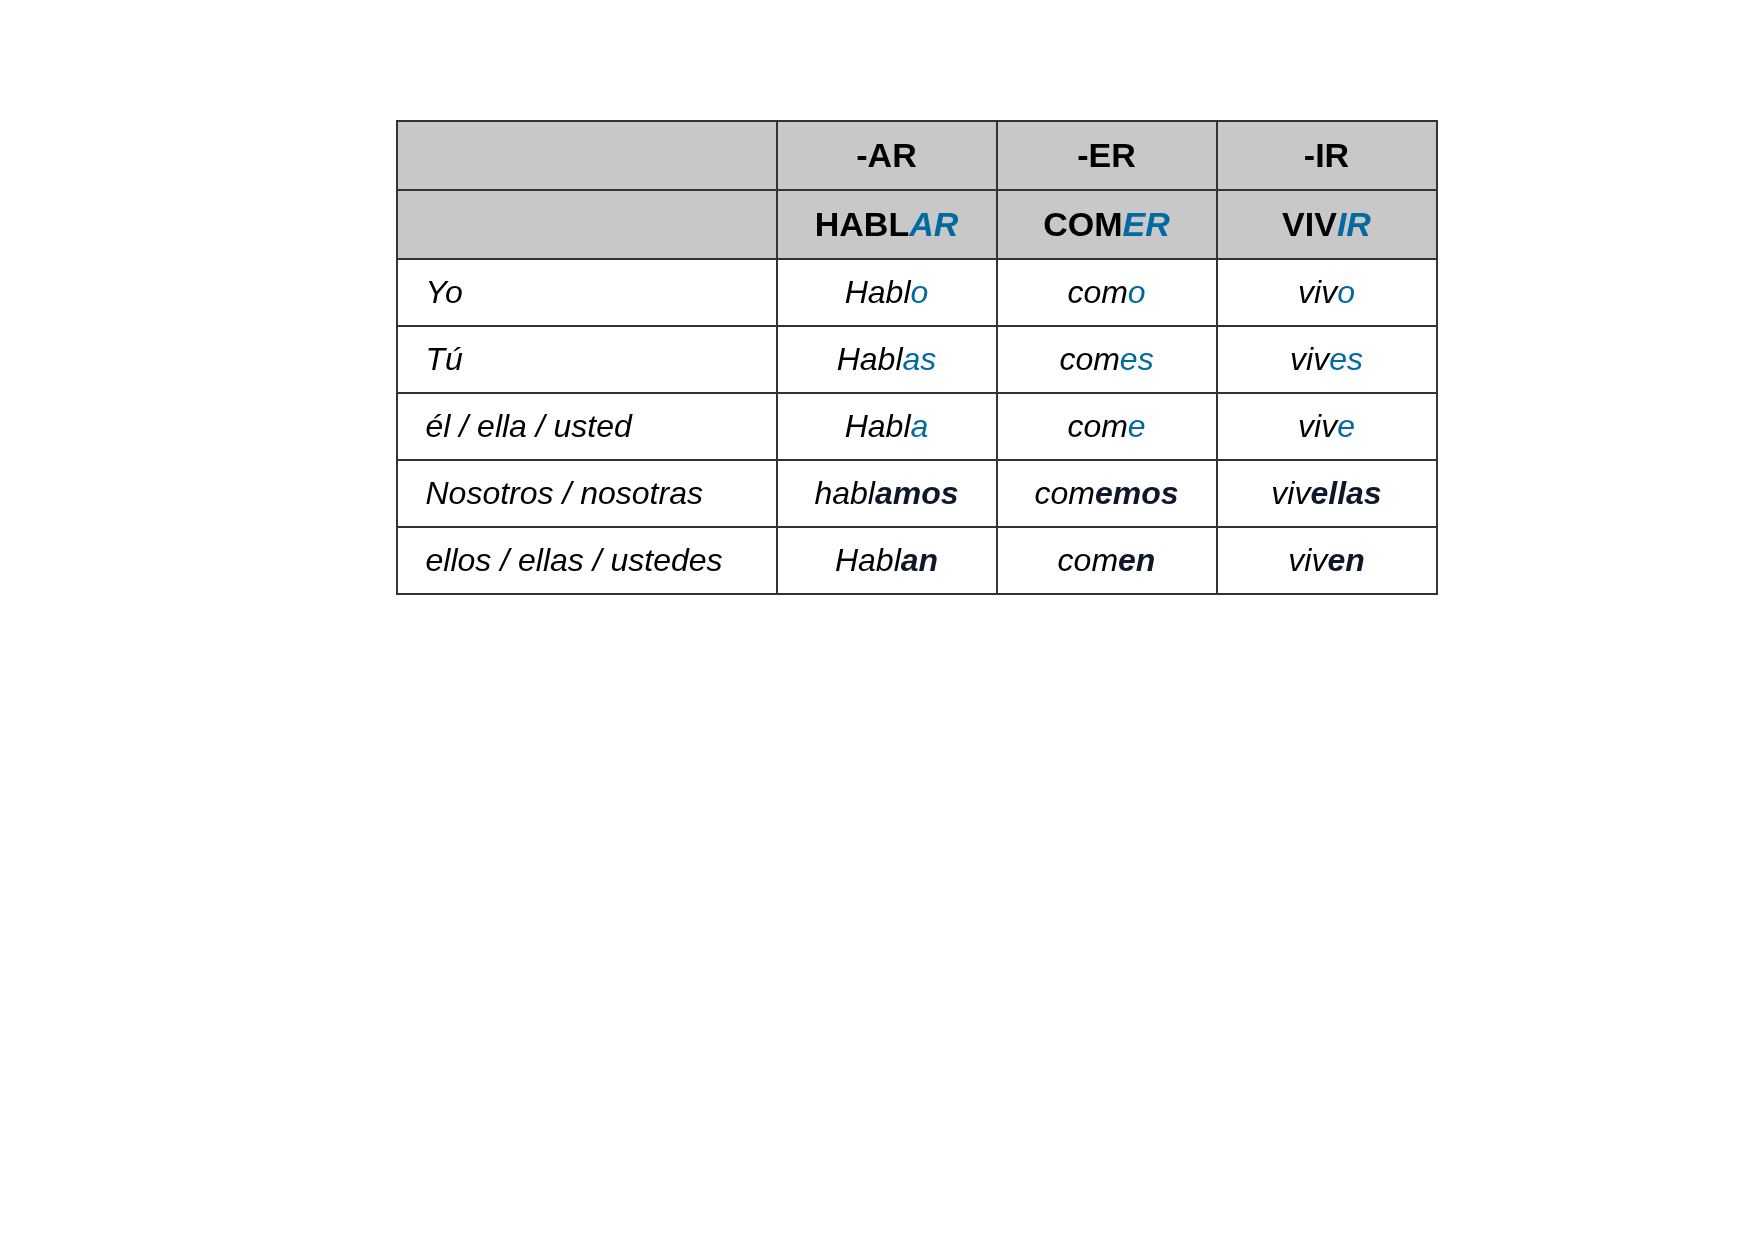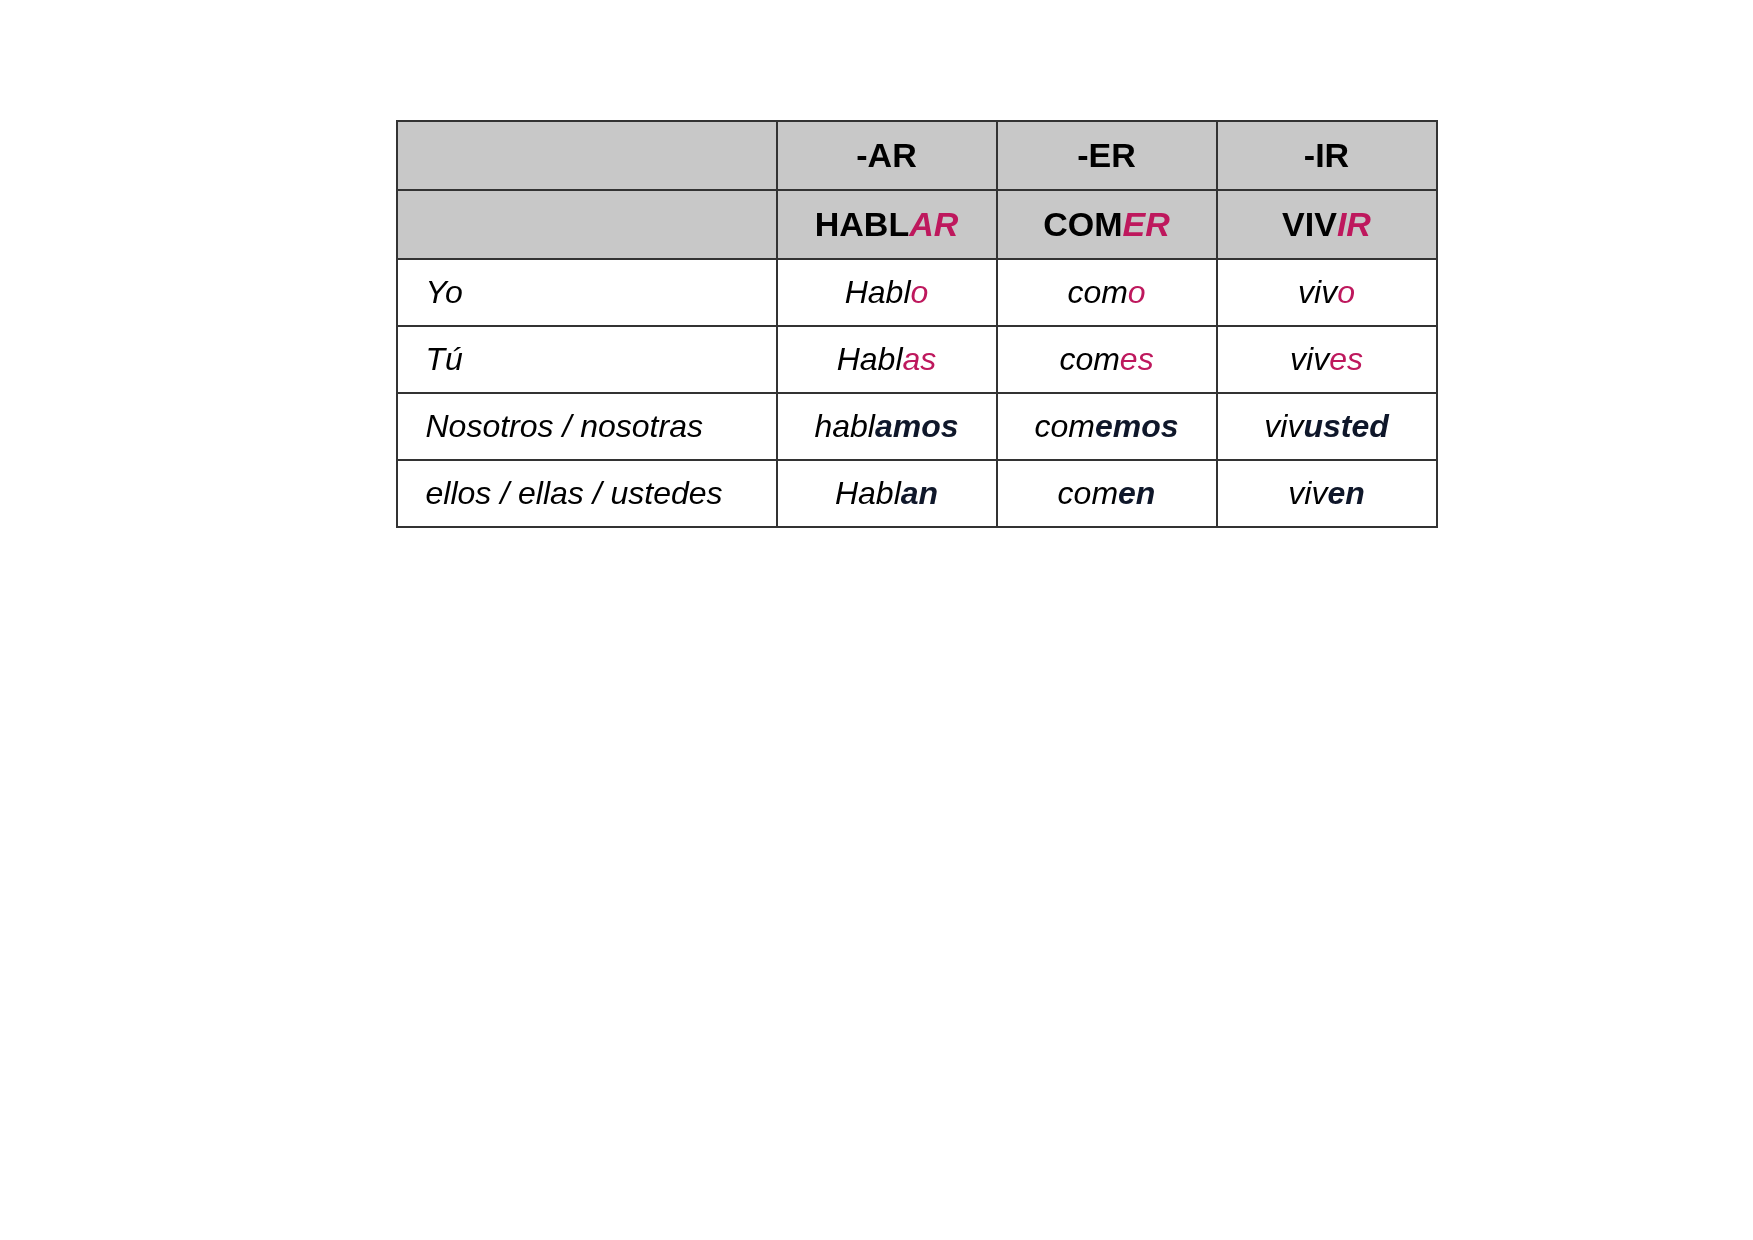--- a/index.html
+++ b/index.html
@@ -58,21 +58,21 @@
       font-style: normal;
       font-size: 34px;
     }
 
     .header-empty {
       background-color: #c8c8c8;
       border: 2px solid #333;
     }
 
     .red {
-      color: #be185d;
+      color: #0369a1;
       font-style: italic;
     }
 
     .black-bold {
       color: #000000;
       font-weight: bold;
       font-style: normal;
     }
 
     .conj-cell {
@@ -125,24 +125,30 @@
       <td class="conj-cell"><span>com</span><span class="red">o</span></td>
       <td class="conj-cell"><span>viv</span><span class="red">o</span></td>
     </tr>
     <tr>
       <td class="subject-col">Tú</td>
       <td class="conj-cell"><span>Habl</span><span class="red">as</span></td>
       <td class="conj-cell"><span>com</span><span class="red">es</span></td>
       <td class="conj-cell"><span>viv</span><span class="red">es</span></td>
     </tr>
     <tr>
+      <td class="subject-col">él / ella / usted</td>
+      <td class="conj-cell"><span>Habl</span><span class="red">a</span></td>
+      <td class="conj-cell"><span>com</span><span class="red">e</span></td>
+      <td class="conj-cell"><span>viv</span><span class="red">e</span></td>
+    </tr>
+    <tr>
       <td class="subject-col">Nosotros  /  nosotras</td>
       <td class="conj-cell"><span>habl</span><span class="bold-red">amos</span></td>
       <td class="conj-cell"><span>com</span><span class="bold-red">emos</span></td>
-      <td class="conj-cell"><span>viv</span><span class="bold-red">usted</span></td>
+      <td class="conj-cell"><span>viv</span><span class="bold-red">ellas</span></td>
     </tr>
     <tr>
       <td class="subject-col">ellos / ellas / ustedes</td>
       <td class="conj-cell"><span>Habl</span><span class="bold-red">an</span></td>
       <td class="conj-cell"><span>com</span><span class="bold-red">en</span></td>
       <td class="conj-cell"><span>viv</span><span class="bold-red">en</span></td>
     </tr>
   </tbody>
     </table>
 </div>

